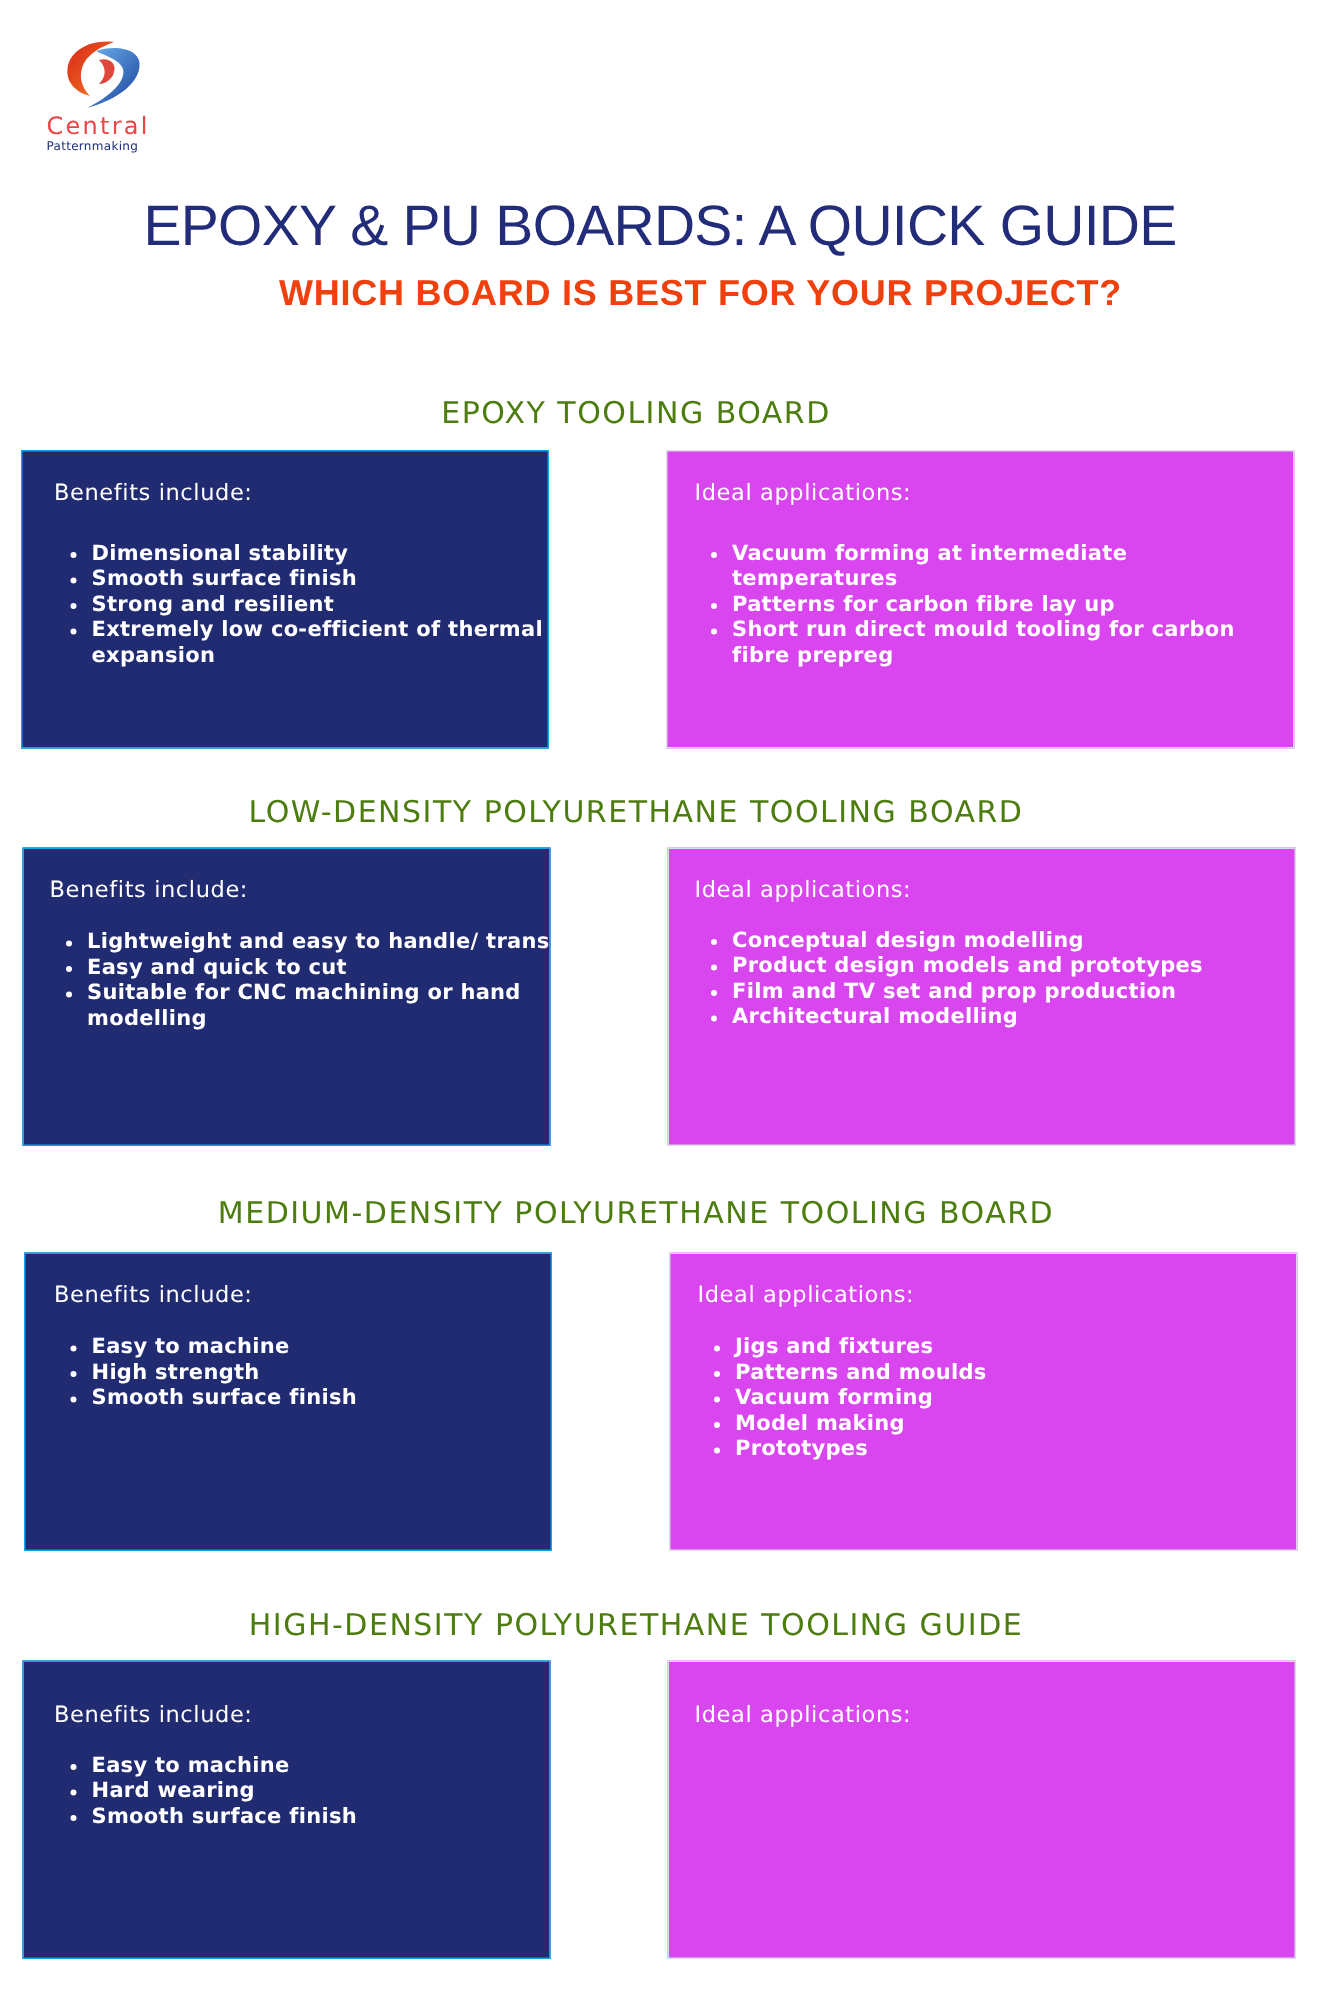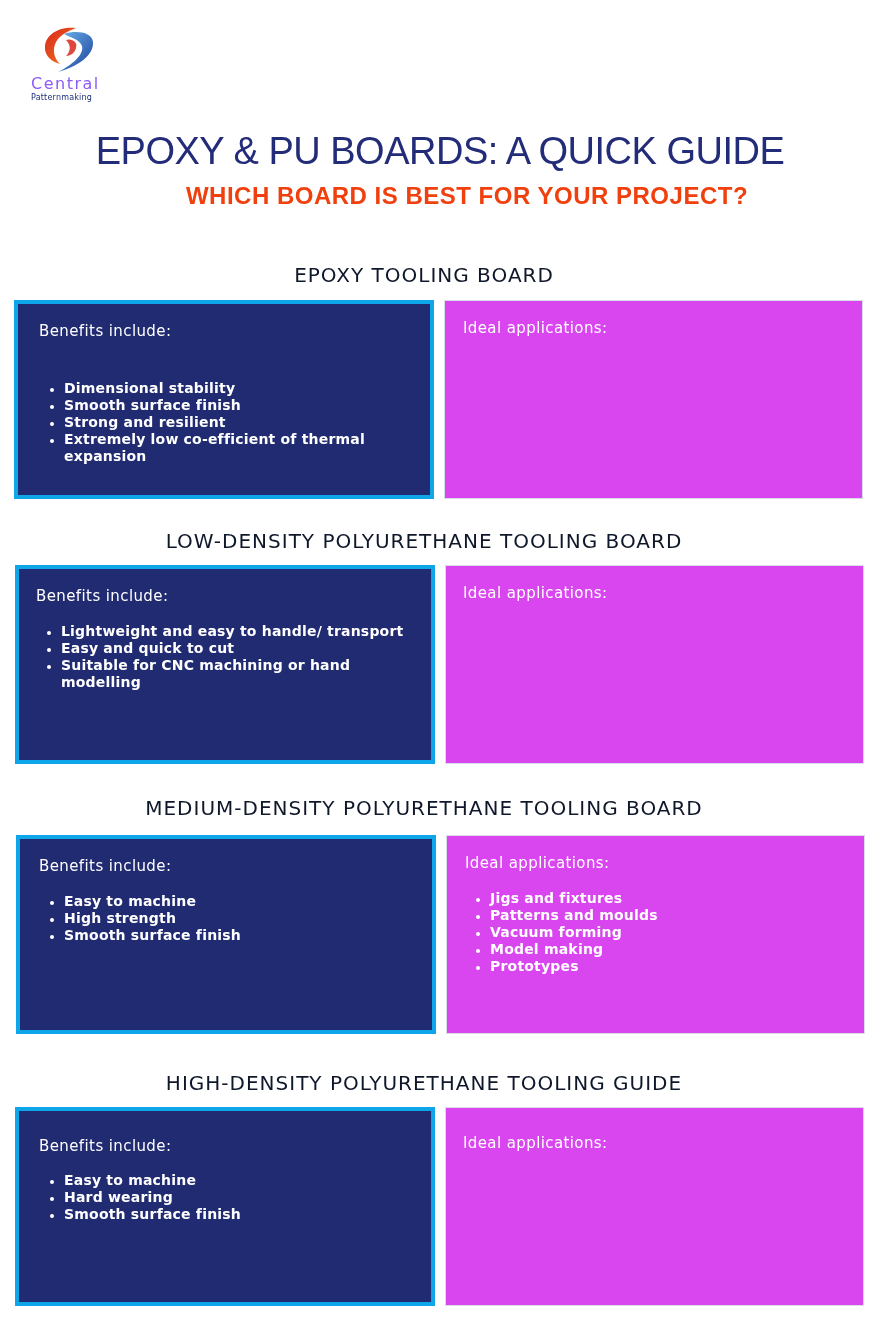--- a/index.html
+++ b/index.html
@@ -26,21 +26,21 @@
       left: 14px;
       top: 0;
     }
     .logo-word {
       position: absolute;
       left: 3px;
       top: 50px;
       font-family: "DejaVu Sans", sans-serif;
       font-size: 16px;
       letter-spacing: 1.5px;
-      color: #8b5cf6;
+      color: #ef4444;
       line-height: 16px;
     }
     .logo-sub {
       position: absolute;
       left: 3px;
       top: 67px;
       font-family: "DejaVu Sans", sans-serif;
       font-size: 8px;
       color: #1e2f7a;
       line-height: 9px;
@@ -72,53 +72,53 @@
       letter-spacing: 0.5px;
       line-height: 32px;
     }
     .section-title {
       position: absolute;
       left: 0;
       width: 848px;
       text-align: center;
       font-family: "DejaVu Sans", sans-serif;
       font-size: 20px;
-      color: #0f172a;
+      color: #4d7c0f;
       letter-spacing: 1px;
       line-height: 26px;
     }
     .box {
       position: absolute;
       height: 199px;
       box-sizing: border-box;
       color: #ffffff;
       font-family: "DejaVu Sans", sans-serif;
     }
     .box.benefits {
       background: #212b72;
-      border: 4px solid #0ea5e9;
-      width: 420px;
+      border: 1px solid #0ea5e9;
+      width: 352px;
     }
     .box.apps {
       background: #d946ef;
       border: 1px solid #d8dde8;
       width: 419px;
     }
     .box-heading {
       position: absolute;
       left: 21px;
       top: 18px;
       font-size: 15px;
       letter-spacing: 0.4px;
       line-height: 18px;
     }
     .box ul {
       position: absolute;
       left: 21px;
-      top: 76px;
+      top: 60px;
       margin: 0;
       padding: 0 0 0 25px;
       width: 350px;
       font-size: 14px;
       font-weight: bold;
       letter-spacing: 0.2px;
       line-height: 17px;
     }
     .box.apps ul {
       width: 370px;
@@ -164,35 +164,46 @@
     <div class="box-heading">Benefits include:</div>
     <ul>
       <li>Dimensional stability</li>
       <li>Smooth surface finish</li>
       <li>Strong and resilient</li>
       <li>Extremely low co-efficient of thermal expansion</li>
     </ul>
   </div>
   <div class="box apps" style="left:444px; top:300px;">
     <div class="box-heading" style="left:18px;">Ideal applications:</div>
+    <ul style="left:18px;">
+      <li>Vacuum forming at intermediate temperatures</li>
+      <li>Patterns for carbon fibre lay up</li>
+      <li>Short run direct mould tooling for carbon fibre prepreg</li>
+    </ul>
   </div>
 </div>
 
 <div>
   <div class="section-title" style="top:528px;">LOW-DENSITY POLYURETHANE TOOLING BOARD</div>
   <div class="box benefits" style="left:15px; top:565px;">
     <div class="box-heading" style="left:17px;">Benefits include:</div>
     <ul style="left:17px; top:54px;">
       <li>Lightweight and easy to handle/ transport</li>
       <li>Easy and quick to cut</li>
       <li>Suitable for CNC machining or hand modelling</li>
     </ul>
   </div>
   <div class="box apps" style="left:445px; top:565px;">
     <div class="box-heading" style="left:17px;">Ideal applications:</div>
+    <ul style="left:17px; top:53px;">
+      <li>Conceptual design modelling</li>
+      <li>Product design models and prototypes</li>
+      <li>Film and TV set and prop production</li>
+      <li>Architectural modelling</li>
+    </ul>
   </div>
 </div>
 
 <div>
   <div class="section-title" style="top:795px;">MEDIUM-DENSITY POLYURETHANE TOOLING BOARD</div>
   <div class="box benefits" style="left:16px; top:835px;">
     <div class="box-heading" style="left:19px;">Benefits include:</div>
     <ul style="left:19px; top:54px;">
       <li>Easy to machine</li>
       <li>High strength</li>

